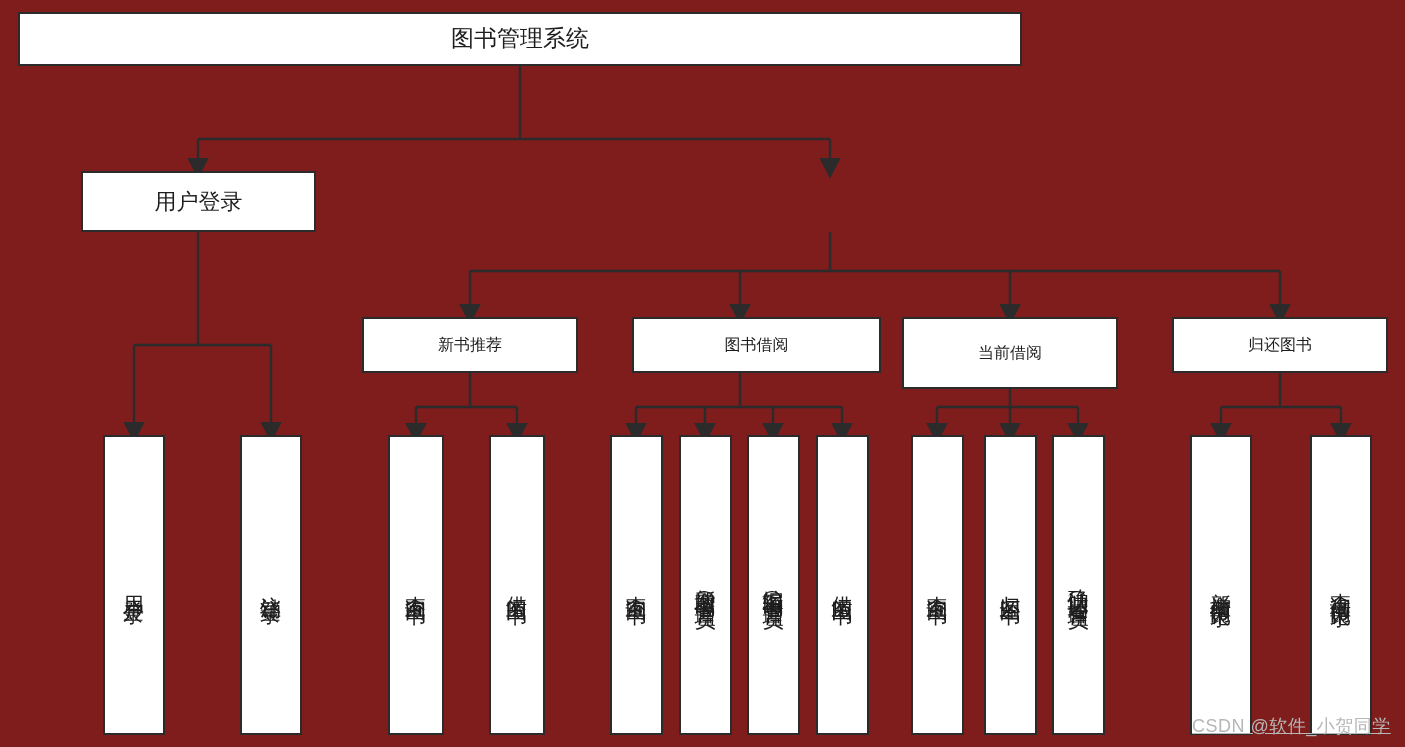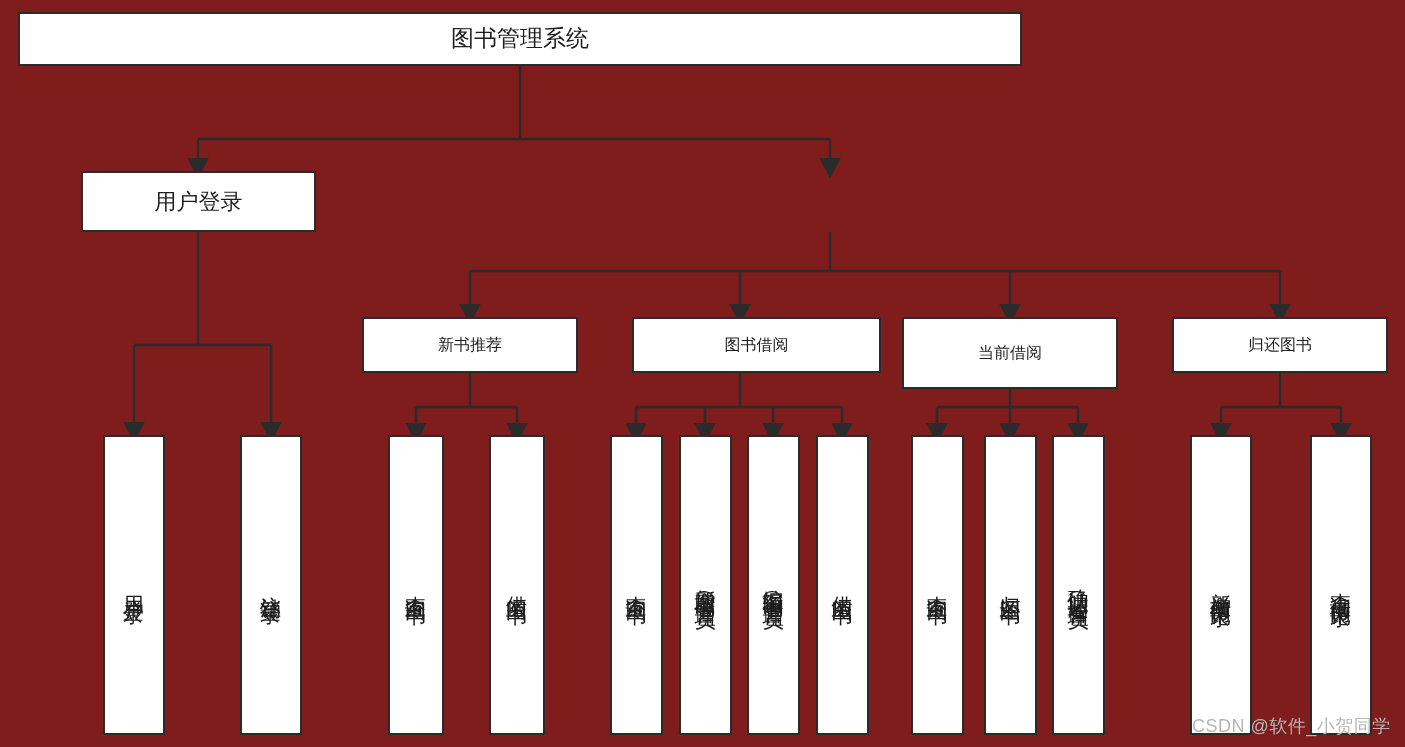--- a/index.html
+++ b/index.html
@@ -54,20 +54,21 @@
     letter-spacing: 3px;
     line-height: 1;
   }
   .watermark {
     position: absolute;
     color: #b6b6b6;
     font-size: 18px;
     white-space: nowrap;
     z-index: 3;
     letter-spacing: 0.5px;
+    text-decoration: underline;
   }
 </style>
 </head>
 <body>
 
 <div id="canvas">
 
   <svg id="svg-layer" viewBox="0 0 1405 747" xmlns="http://www.w3.org/2000/svg">
     <defs>
       <marker id="arrowhead" markerWidth="9" markerHeight="9" refX="1.2" refY="4.5" orient="auto" markerUnits="strokeWidth">

